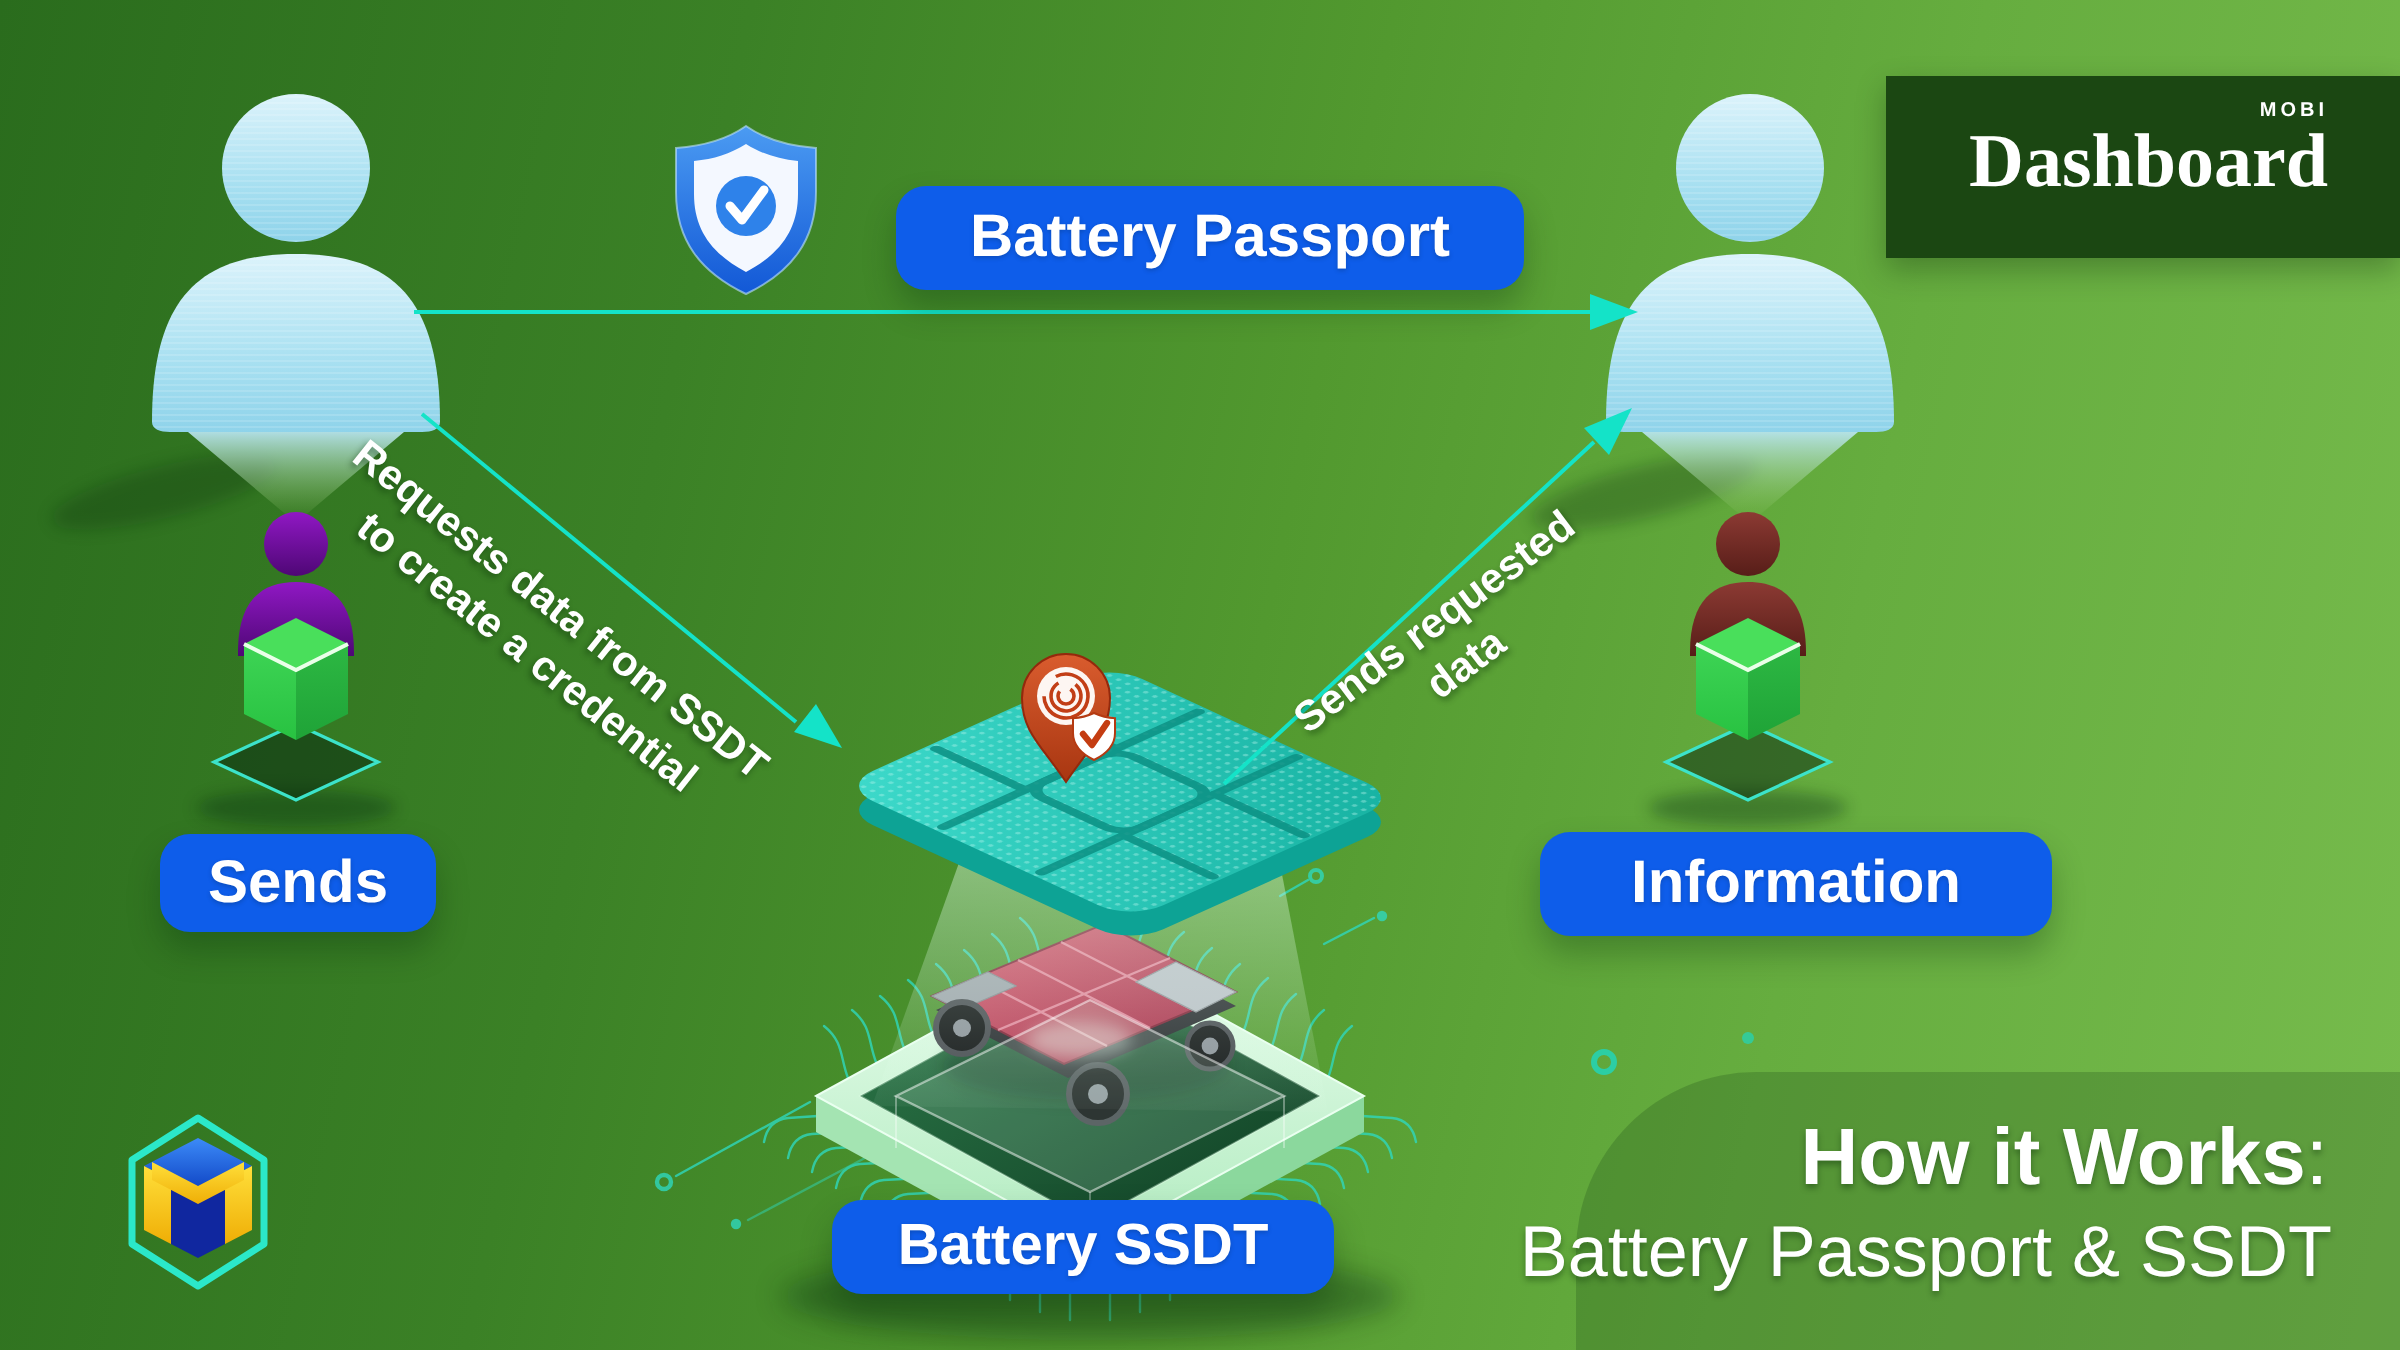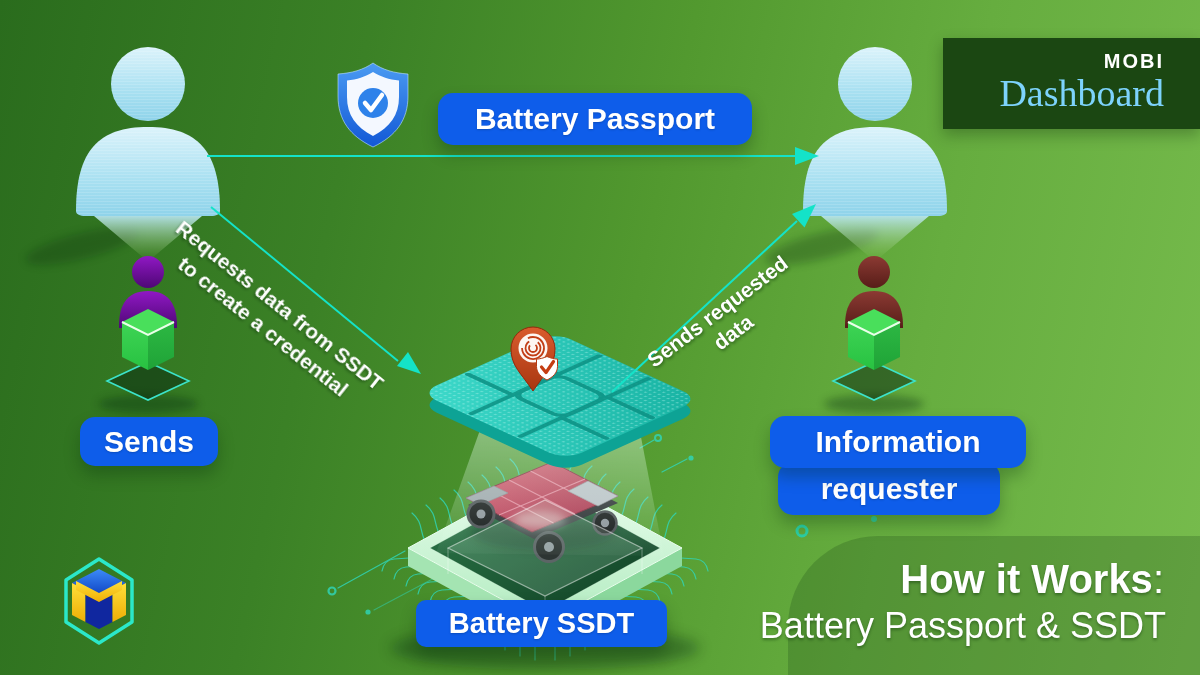--- a/index.html
+++ b/index.html
@@ -3,35 +3,35 @@
 <meta charset="utf-8">
 <style>
   html,body{margin:0;padding:0;background:#23531a;}
   .stage{position:relative;width:1200px;height:675px;overflow:hidden;
     font-family:"Liberation Sans",sans-serif;
     background:linear-gradient(102deg,#2a6c1d 0%,#3b8126 28%,#52992f 52%,#66ad3f 74%,#77bc4d 100%);}
   .abs{position:absolute;}
   .pill{position:absolute;background:#0e5dea;border-radius:15px;color:#fff;font-weight:bold;
     display:flex;align-items:center;justify-content:center;
     box-shadow:0 9px 16px rgba(5,40,10,.28);text-shadow:0 1px 2px rgba(0,30,60,.25);}
-  .pill-passport{left:438px;top:93px;width:314px;height:52px;font-size:30px;}
+  .pill-passport{left:448px;top:93px;width:314px;height:52px;font-size:30px;}
   .pill-owner{left:80px;top:417px;width:138px;height:49px;font-size:30px;}
   .pill-info1{left:770px;top:416px;width:256px;height:52px;font-size:30px;z-index:3;}
   .pill-info2{left:778px;top:462px;width:222px;height:53px;font-size:30px;z-index:2;}
-  .pill-ssdt{left:416px;top:600px;width:251px;height:47px;font-size:29px;border-radius:10px;}
+  .pill-ssdt{left:416px;top:600px;width:251px;height:47px;font-size:29px;}
   .arrow-label{position:absolute;color:#fff;font-weight:bold;font-size:21px;line-height:27px;
     text-align:center;transform-origin:0 0;text-shadow:0 2px 3px rgba(5,40,5,.45);white-space:nowrap;}
   .lbl-request{left:182px;top:210px;width:272px;transform:rotate(38.5deg);}
   .lbl-send{left:628px;top:363px;width:205px;transform:rotate(-37deg);line-height:26px;}
   .brand-panel{left:943px;top:38px;width:257px;height:91px;background:#1b4712;
     box-sizing:border-box;padding:12px 36px 0 0;text-align:right;color:#fff;
     box-shadow:0 6px 14px rgba(5,30,5,.3);}
-  .brand-top{font-size:20px;font-weight:bold;letter-spacing:2px;}
-  .brand-bottom{font-family:"Liberation Serif",serif;font-weight:normal;font-size:38px;
-    color:#7dd3fc;line-height:1.05;margin-top:1px;}
+  .brand-top{font-size:10px;font-weight:bold;letter-spacing:2px;}
+  .brand-bottom{font-family:"Liberation Serif",serif;font-weight:bold;font-size:38px;
+    color:#ffffff;line-height:1.05;margin-top:1px;}
   .footer-blob{left:788px;top:536px;width:412px;height:139px;border-top-left-radius:90px;
     background:rgba(16,58,16,.22);}
   .footer-heading{right:36px;top:557px;color:#fff;font-size:40px;font-weight:bold;
     text-align:left;text-shadow:0 2px 3px rgba(5,40,5,.4);white-space:nowrap;}
   .footer-heading .punct{font-weight:normal;}
   .footer-sub{right:34px;top:605px;color:#fff;font-size:36px;font-weight:normal;
     text-align:right;text-shadow:0 2px 3px rgba(5,40,5,.4);white-space:nowrap;margin-left:39px;}
 </style>
 </head>
 <body>
@@ -336,23 +336,20 @@
     <span>Battery Passport</span>
   </div>
 
   <div class="pill pill-owner">
     <span>Sends</span>
   </div>
 
   <div class="pill pill-info1">
     <span>Information</span>
   </div>
-  <div class="pill pill-info2">
-    <span>requester</span>
-  </div>
 
   <div class="pill pill-ssdt">
     <span>Battery SSDT</span>
   </div>
 
   <div class="arrow-label lbl-request">
     <div>Requests data from SSDT</div>
     <div>to create a credential</div>
   </div>
 

